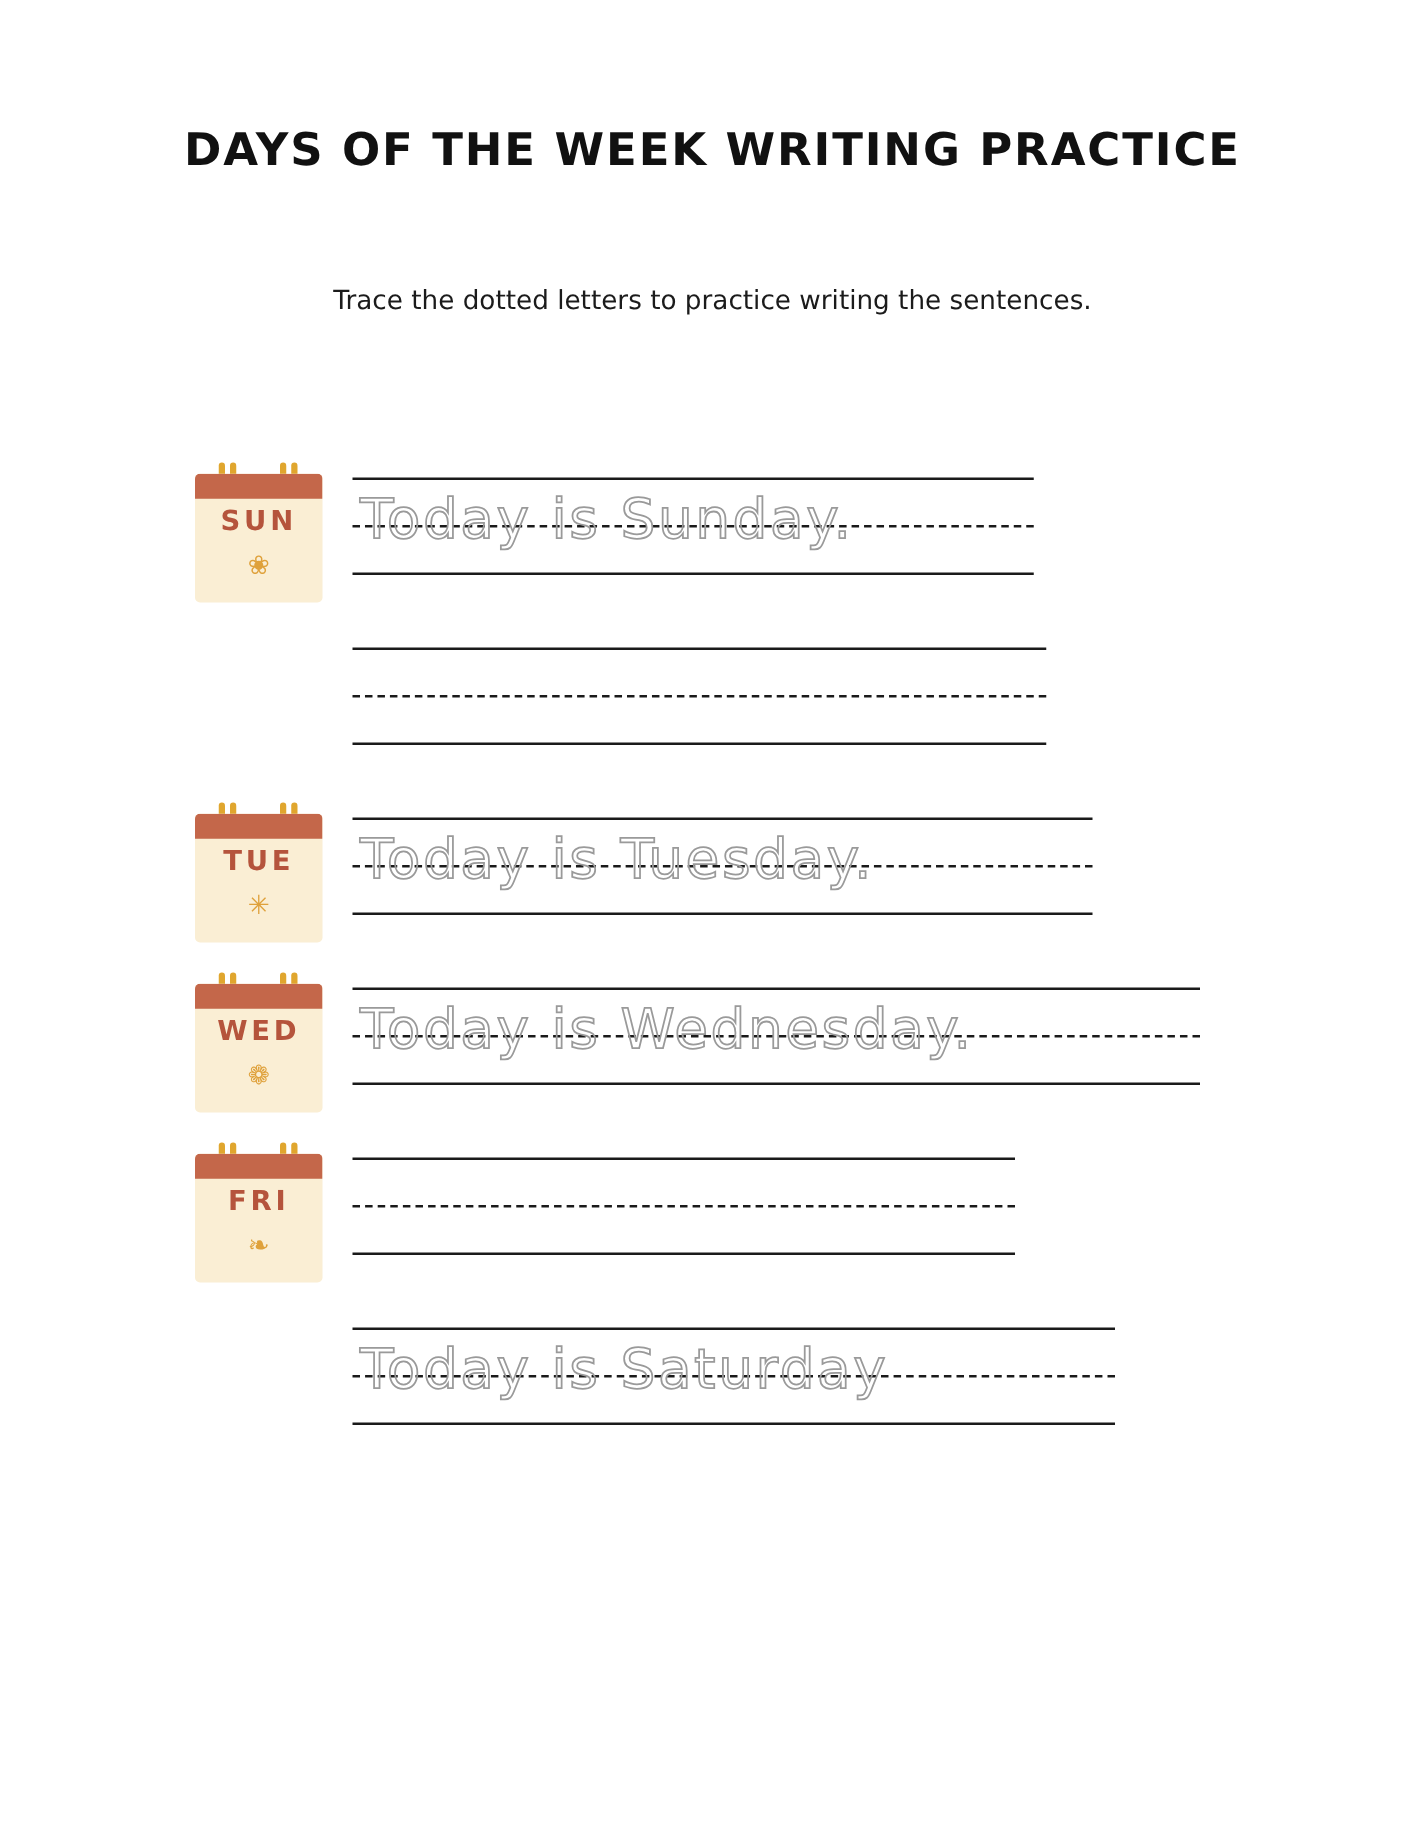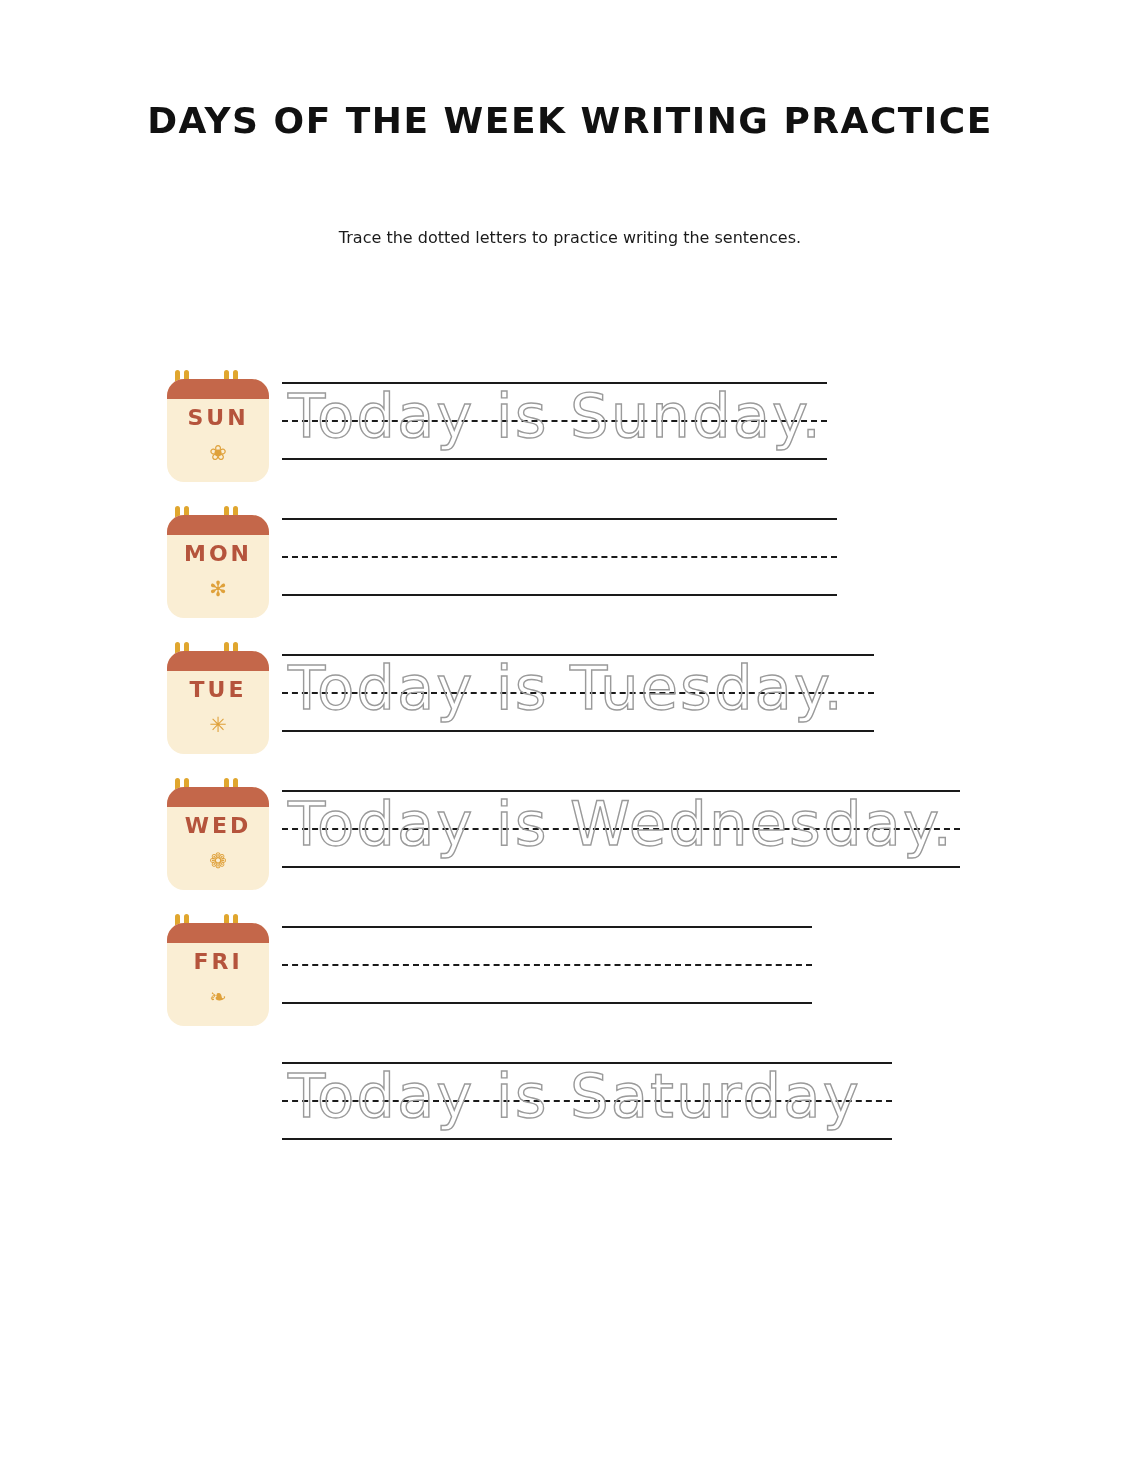--- a/index.html
+++ b/index.html
@@ -34,21 +34,21 @@
     color: #111111;
     white-space: nowrap;
   }
   .subtitle {
     position: absolute;
     top: 228px;
     left: 0;
     width: 1140px;
     text-align: center;
     font-family: "DejaVu Sans", sans-serif;
-    font-size: 16px;
+    font-size: 21px;
     color: #1b1b1b;
   }
 
   
   .rows {
     position: absolute;
     top: 360px;
     left: 0;
     width: 1140px;
   }
@@ -81,25 +81,25 @@
     border-radius: 3px;
     background: #e0a62e;
   }
   .cal .ring.r1 { left: 20px; }
   .cal .ring.r2 { left: 29px; }
   .cal .ring.r3 { left: 69px; }
   .cal .ring.r4 { left: 78px; }
   .cal .body {
     position: absolute;
     top: 9px;
-    left: 12px;
+    left: 1px;
     width: 102px;
     height: 103px;
     background: #faeed4;
-    border-radius: 17px;
+    border-radius: 4px;
     overflow: hidden;
   }
   .cal .bar {
     position: absolute;
     top: 0;
     left: 0;
     width: 102px;
     height: 20px;
     background: #c4674a;
   }
@@ -149,21 +149,21 @@
   }
   .lines .l-bot {
     top: 90px;
     border-top: 2px solid #1a1a1a;
   }
   .trace {
     position: absolute;
     top: 6px;
     left: 6px;
     font-family: "DejaVu Sans", sans-serif;
-    font-size: 61px;
+    font-size: 44px;
     line-height: 84px;
     letter-spacing: 2px;
     color: transparent;
     -webkit-text-stroke: 1.4px #9a9a9a;
     text-shadow: none;
     white-space: nowrap;
   }
   .trace::after { content: ""; }
 </style>
 </head>
@@ -192,33 +192,20 @@
       </div>
       <div class="lines" style="left:282px; width:545px;">
         <div class="l-top"></div>
         <div class="l-mid"></div>
         <div class="l-bot"></div>
         <div class="trace">Today is Sunday.</div>
       </div>
     </div>
 
     <div class="row">
-      <div class="cal">
-        <div class="rings">
-          <span class="ring r1"></span>
-            <span class="ring r2"></span>
-          <span class="ring r3"></span>
-            <span class="ring r4"></span>
-        </div>
-        <div class="body">
-          <div class="bar"></div>
-          <div class="day">MON</div>
-          <div class="motif">✻</div>
-        </div>
-      </div>
       <div class="lines" style="left:282px; width:555px;">
         <div class="l-top"></div>
         <div class="l-mid"></div>
         <div class="l-bot"></div>
       </div>
     </div>
 
     <div class="row">
       <div class="cal">
         <div class="rings">

